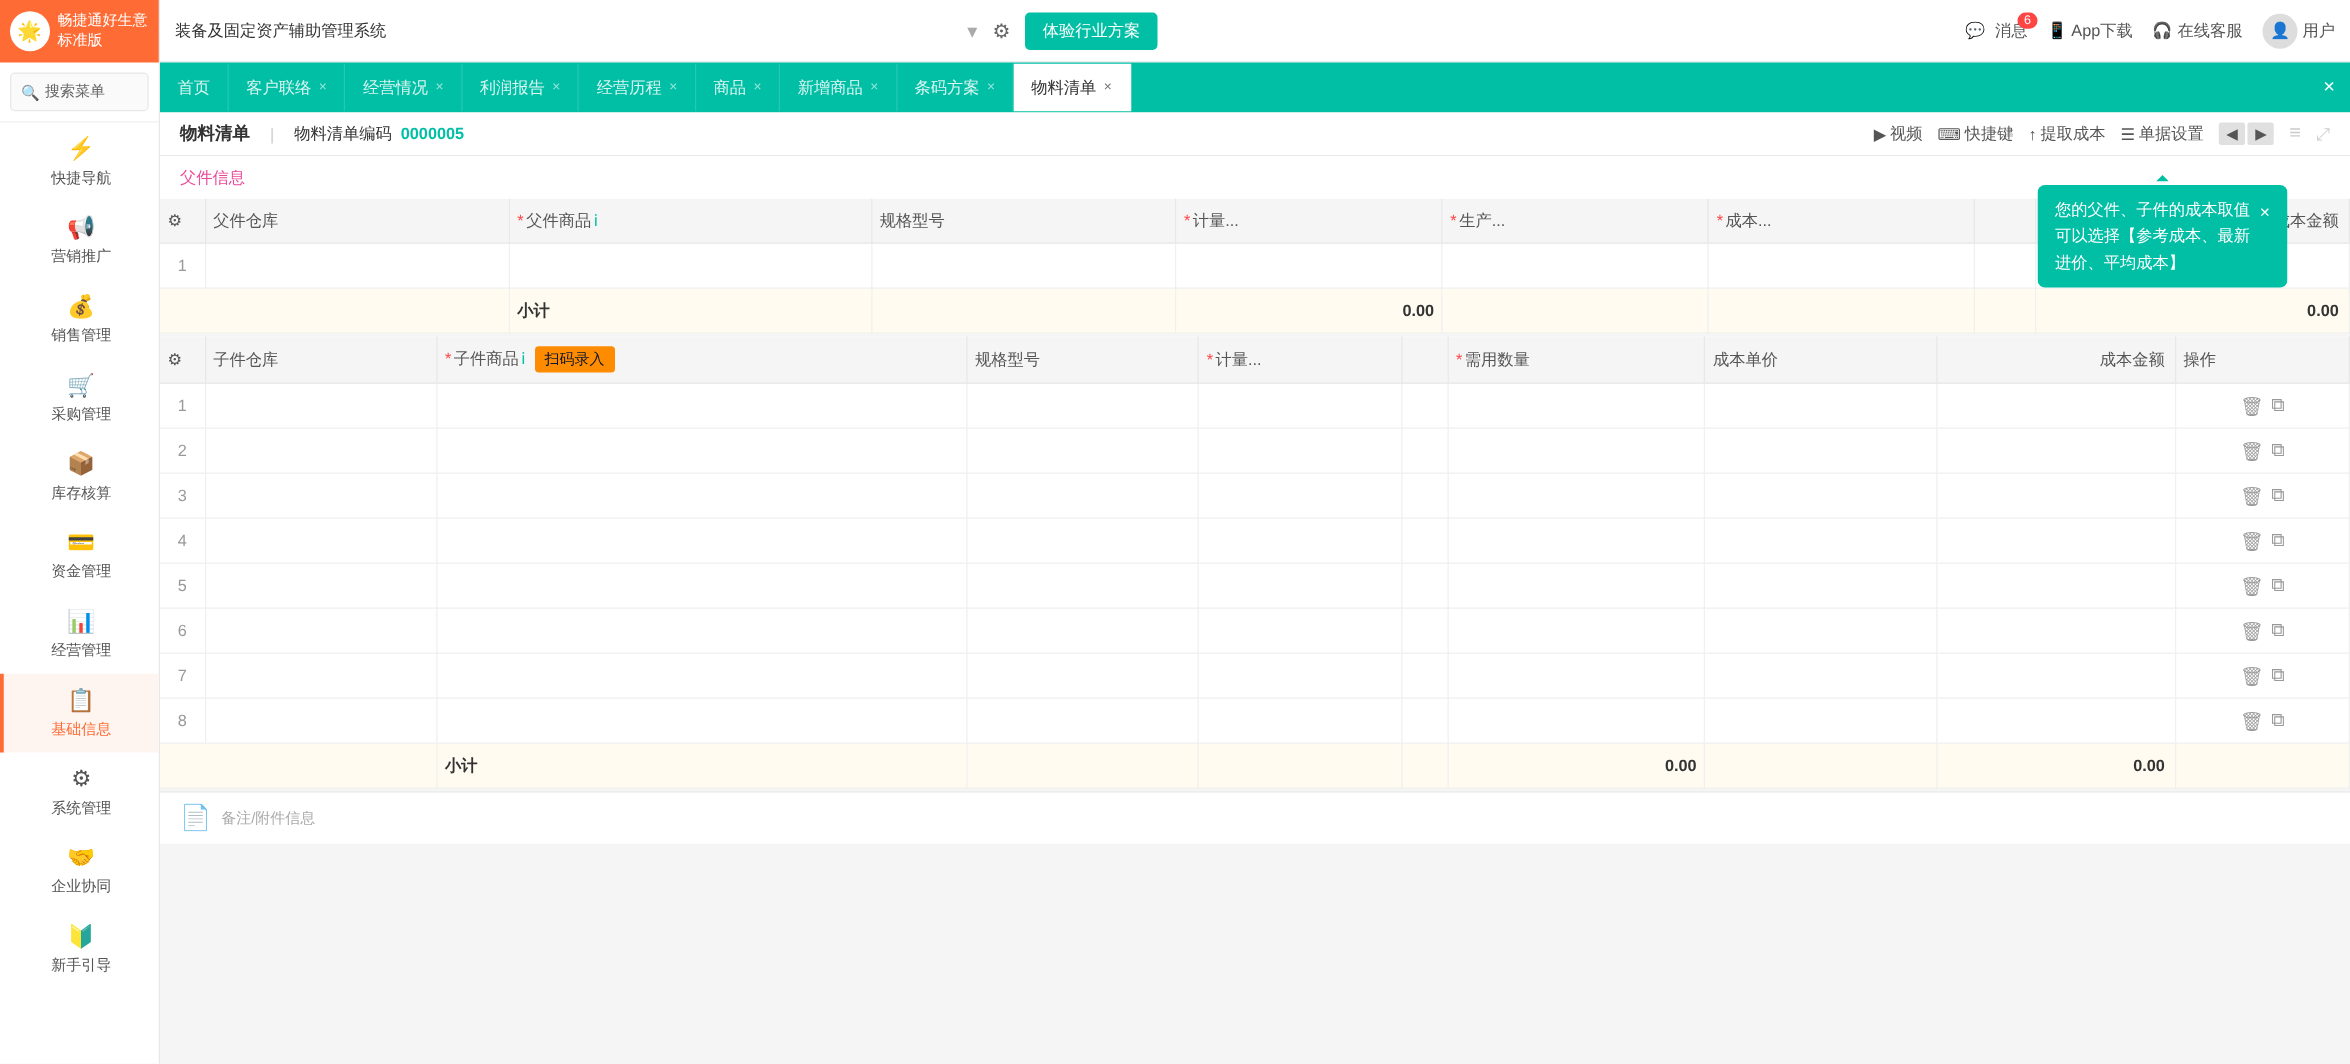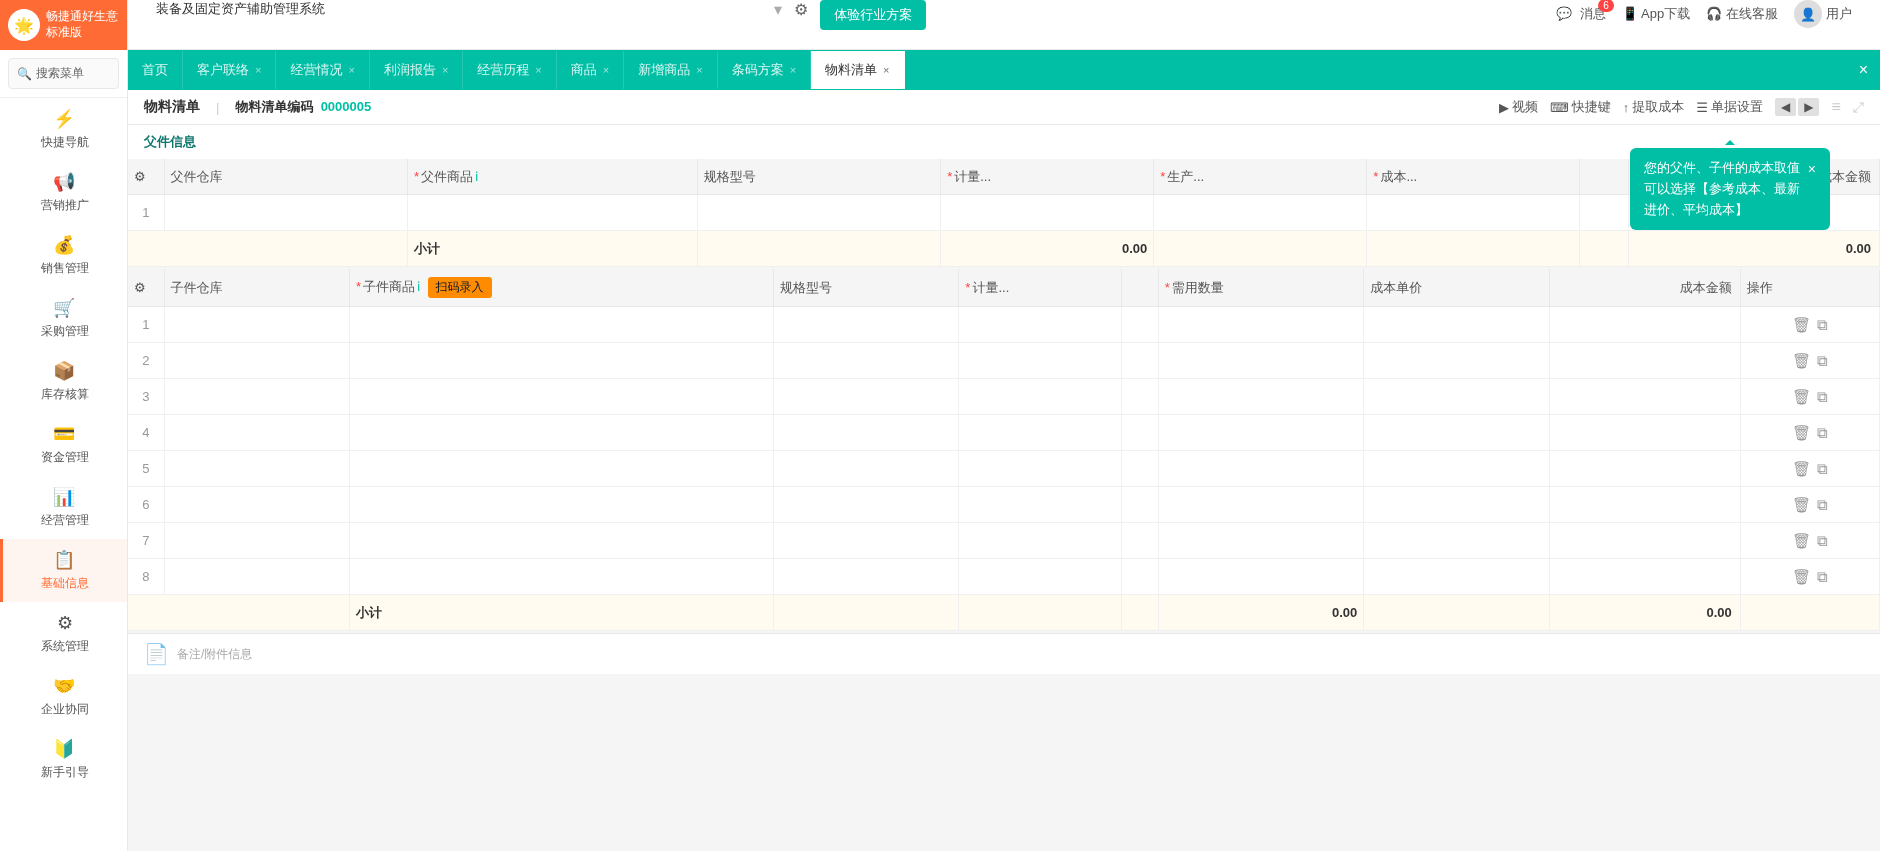--- a/index.html
+++ b/index.html
@@ -74,22 +74,22 @@
       display: flex;
       flex-direction: column;
       overflow: hidden;
     }
 
     
     .topbar {
       background: #fff;
       height: 50px;
       display: flex;
-      align-items: flex-start;
-      padding: 0 28px;
+      align-items: center;
+      padding: 0 12px;
       border-bottom: 1px solid #e8e8e8;
       gap: 12px;
     }
     .topbar-title {
       color: #333;
       font-size: 13px;
       flex: 1;
     }
     .topbar-btn {
       background: #00bfa5;
@@ -192,21 +192,21 @@
     .sub-header {
       background: #fff;
       padding: 8px 16px;
       display: flex;
       align-items: center;
       gap: 16px;
       border-bottom: 1px solid #e8e8e8;
     }
     .sub-header-title { font-size: 14px; color: #333; font-weight: bold; cursor: pointer; }
     .sub-header-code { font-size: 13px; color: #333; }
-    .sub-header-code span { font-weight: bold; }
+    .sub-header-code span { font-weight: normal; }
     .sub-header-actions {
       margin-left: auto;
       display: flex;
       align-items: center;
       gap: 12px;
       color: #555;
       font-size: 13px;
     }
     .sub-header-action {
       display: flex;
@@ -248,22 +248,22 @@
     }
 
     
     .section {
       background: #fff;
       margin-bottom: 2px;
     }
     .section-title {
       padding: 8px 16px;
       font-size: 13px;
-      font-weight: bold;
-      color: #0f766e;
+      font-weight: normal;
+      color: #ec4899;
       background: #fff;
     }
 
     
     .data-table {
       width: 100%;
       border-collapse: collapse;
       font-size: 13px;
     }
     .data-table th {

